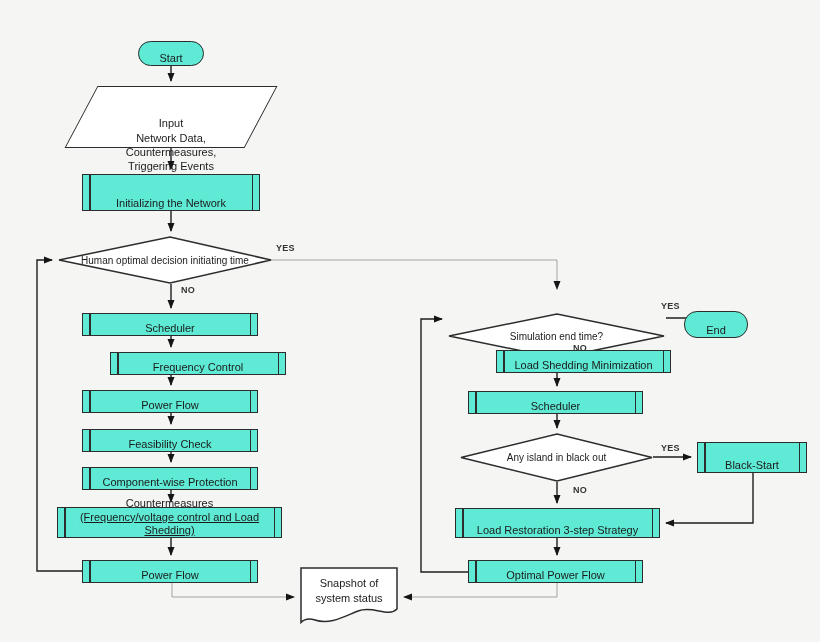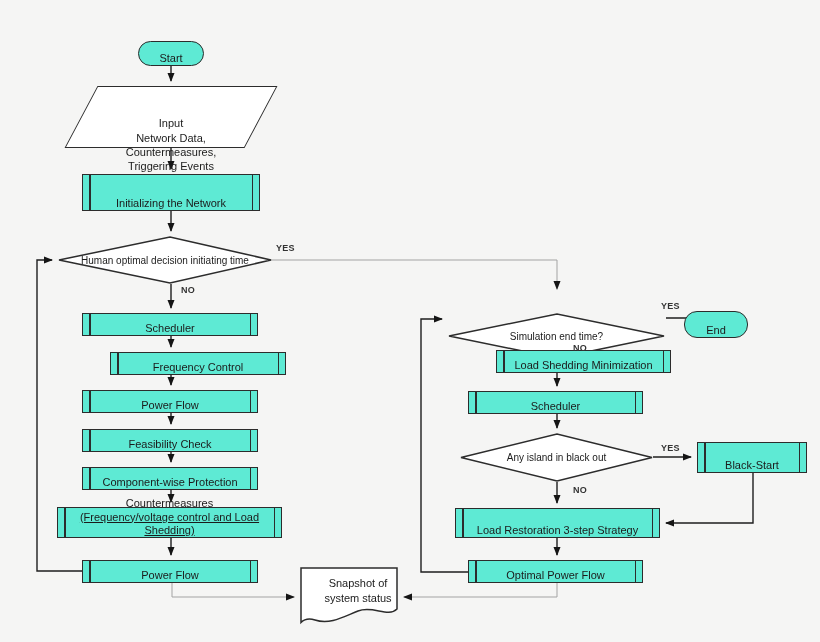--- a/index.html
+++ b/index.html
@@ -130,21 +130,21 @@
     <span>Component-wise Protection</span>
   </div>
   <div class="node subroutine" style="left:57px;top:507px;width:225px;height:31px;">
     <span>Countermeasures</span>
     <span class="sub2">(Frequency/voltage control and Load Shedding)</span>
   </div>
   <div class="node subroutine" style="left:82px;top:560px;width:176px;height:23px;">
     <span>Power Flow</span>
   </div>
 
-  <div class="docnode" style="left:300px;top:567px;width:98px;height:58px;padding-left:18px;">
+  <div class="docnode" style="left:300px;top:567px;width:98px;height:58px;">
     <svg width="98" height="58" viewBox="0 0 98 58">
       <path d="M1,1 H97 V42 C88,51 73,38 58,44 C44,49.5 30,58 15,53 C9,51 4,52.5 1,55.5 Z" fill="#ffffff" stroke="#2c2c2c" stroke-width="1.5"></path>
     </svg>
     <div class="doc-label">
       <span>Snapshot of</span>
       <span>system status</span>
     </div>
   </div>
 
   <div class="dia" style="left:448px;top:313px;width:217px;height:46px;">

